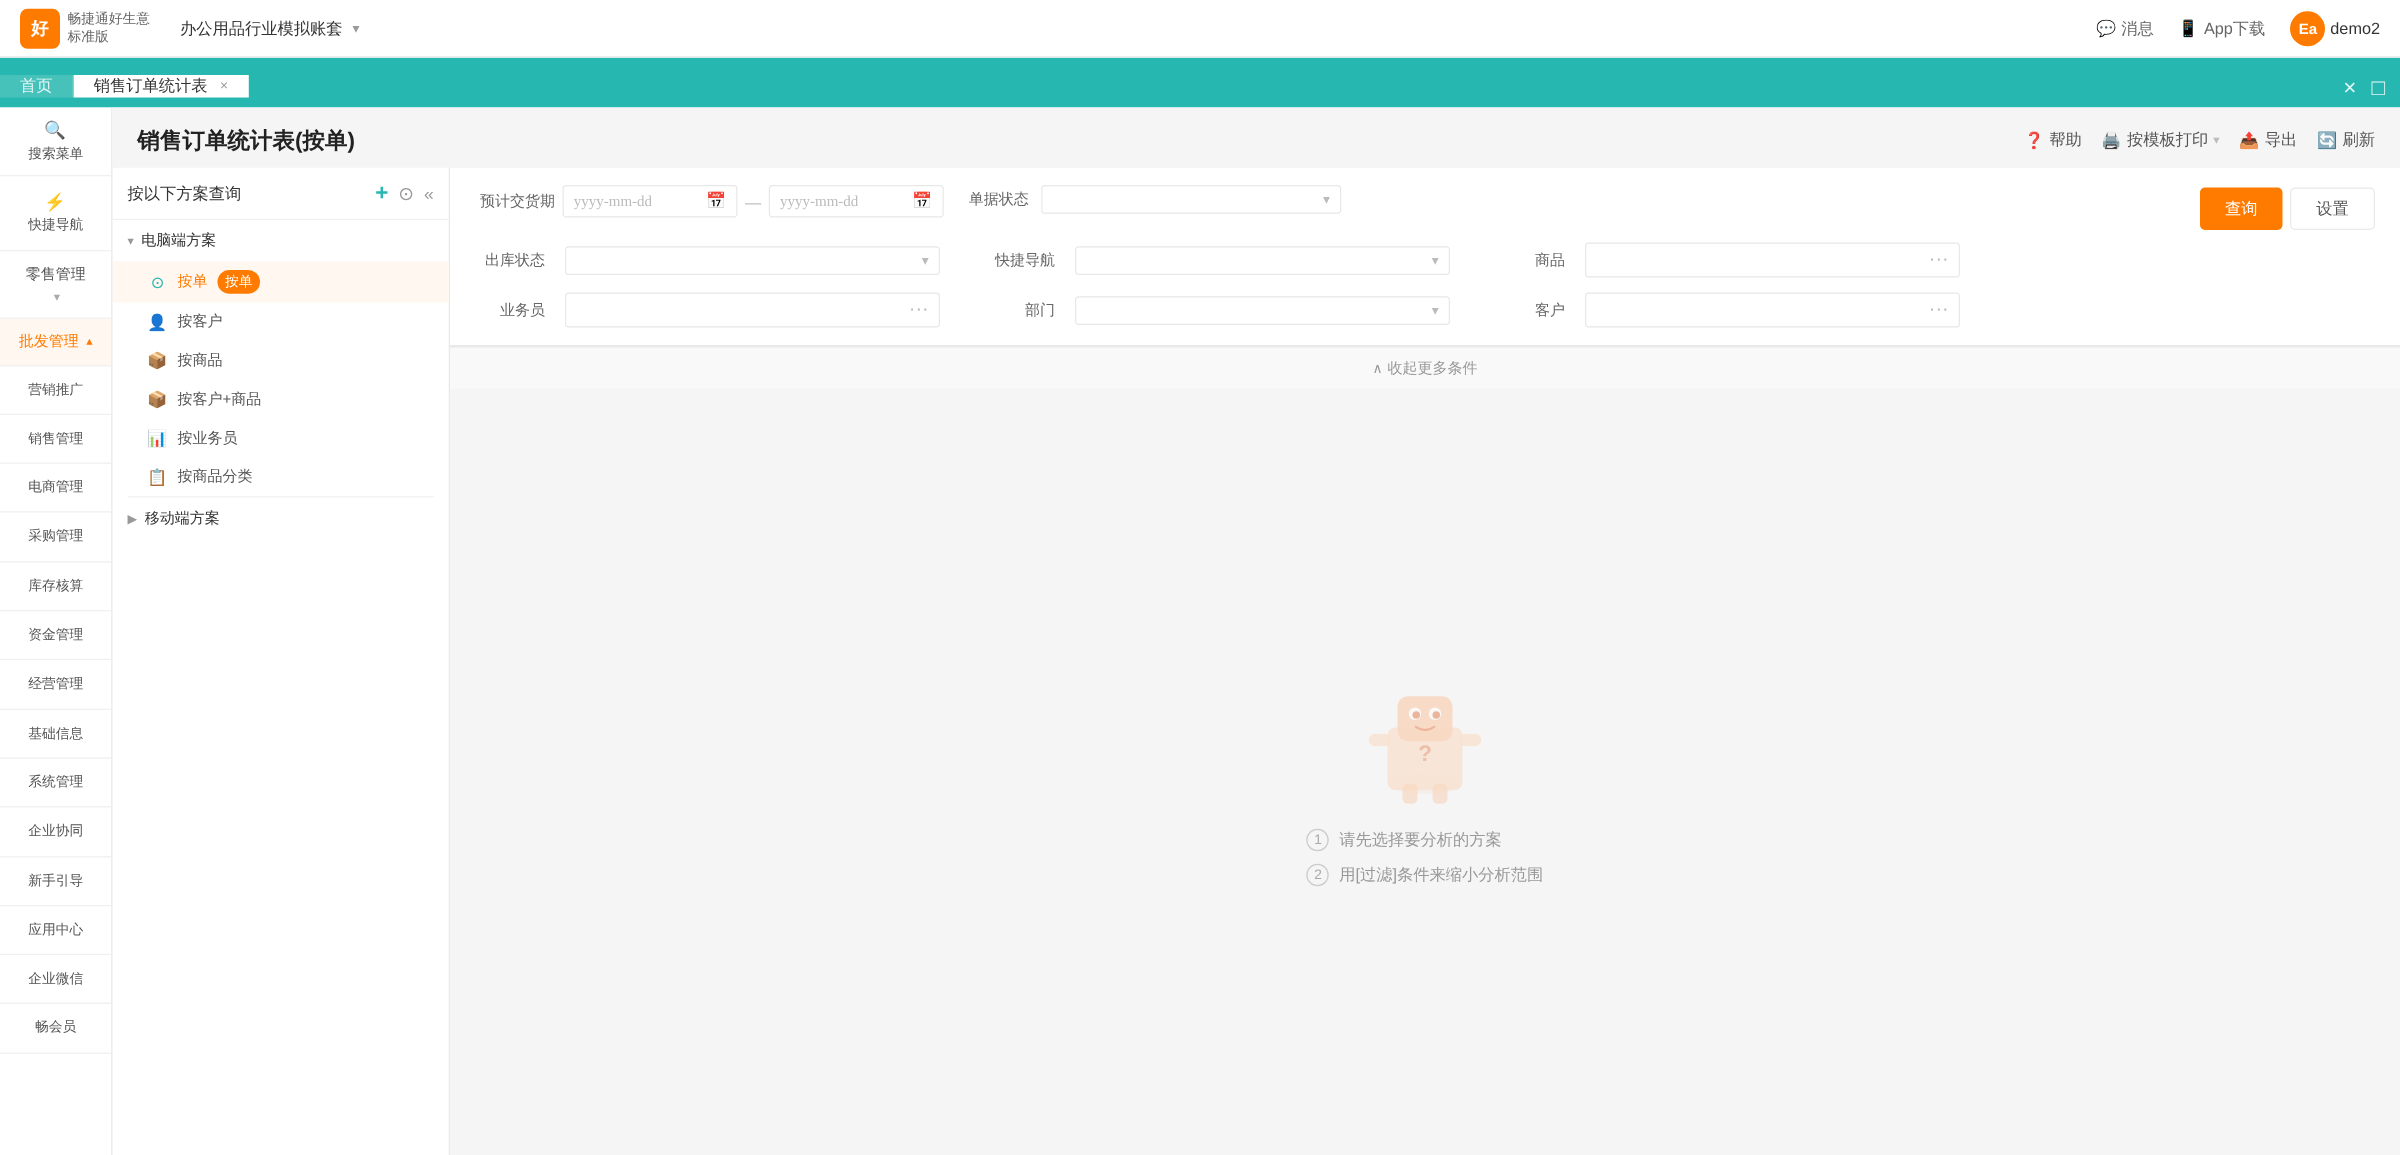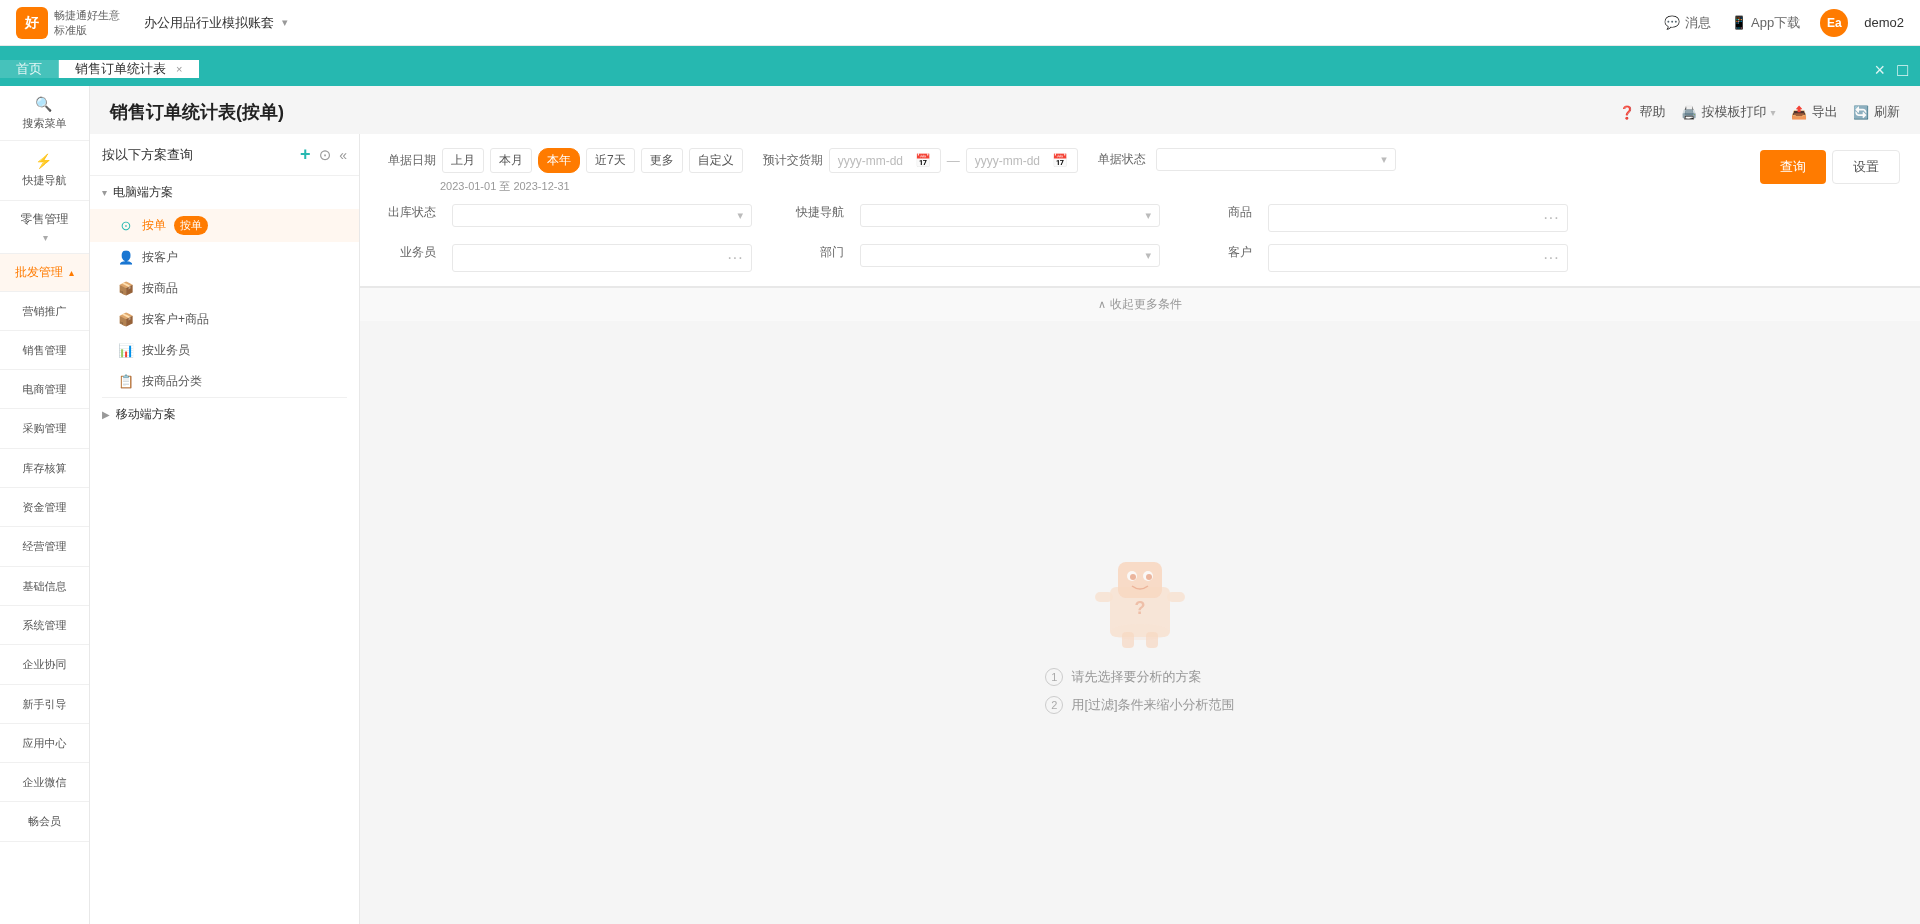--- a/index.html
+++ b/index.html
@@ -63,32 +63,32 @@
 
     
     .right-panel { flex: 1; display: flex; flex-direction: column; overflow: hidden; }
     .page-header { display: flex; justify-content: space-between; padding: 14px 20px 10px; background: #f5f5f5; }
     .page-title { font-size: 18px; font-weight: bold; color: #222; }
     .page-actions { display: flex; align-items: center; gap: 16px; }
     .page-action-item { display: flex; align-items: center; gap: 4px; color: #555; font-size: 13px; cursor: pointer; }
 
     
     .filter-area { background: #fff; margin: 0 0 0 0; padding: 14px 20px; border-bottom: 1px solid #e8e8e8; }
-    .filter-row { display: flex; align-items: flex-start; gap: 16px; margin-bottom: 12px; flex-wrap: wrap; }
+    .filter-row { display: flex; align-items: center; gap: 16px; margin-bottom: 12px; flex-wrap: wrap; }
     .filter-row:last-child { margin-bottom: 0; }
     .filter-label { font-size: 12px; color: #666; white-space: nowrap; min-width: 56px; text-align: right; }
     .filter-date-group { display: flex; align-items: center; gap: 6px; }
     .date-btn { padding: 3px 8px; border: 1px solid #e8e8e8; background: #fff; border-radius: 3px; font-size: 12px; color: #555; cursor: pointer; }
     .date-btn.active { background: #ff7b00; color: #fff; border-color: #ff7b00; border-radius: 10px; }
     .filter-select { display: flex; align-items: center; border: 1px solid #e8e8e8; border-radius: 3px; background: #fff; padding: 4px 8px; min-width: 180px; cursor: pointer; }
     .filter-select-text { flex: 1; font-size: 12px; color: #999; }
     .filter-select-arrow { color: #bbb; font-size: 11px; }
     .filter-calendar-icon { color: #bbb; font-size: 13px; }
     .filter-dash { color: #bbb; }
-    .filter-date-input { display: flex; align-items: center; border: 1px solid #e8e8e8; border-radius: 3px; background: #fff; padding: 4px 8px; width: 112px; cursor: pointer; }
+    .filter-date-input { display: flex; align-items: center; border: 1px solid #e8e8e8; border-radius: 3px; background: #fff; padding: 4px 8px; width: 140px; cursor: pointer; font-family: Liberation Serif, serif; }
     .filter-date-input .placeholder { font-size: 12px; color: #bbb; flex: 1; }
     .filter-state-select { display: flex; align-items: center; border: 1px solid #e8e8e8; border-radius: 3px; background: #fff; padding: 4px 8px; min-width: 280px; cursor: pointer; }
     .filter-dots { color: #bbb; font-size: 16px; cursor: pointer; }
     .collapse-bar { display: flex; align-items: center; justify-content: center; padding: 8px; cursor: pointer; color: #999; font-size: 12px; gap: 4px; background: #f9f9f9; border-top: 1px solid #e8e8e8; }
 
     
     .empty-area { flex: 1; display: flex; flex-direction: column; align-items: center; justify-content: center; gap: 16px; }
     .empty-image { width: 120px; height: 120px; opacity: 0.6; }
     .empty-tips { display: flex; flex-direction: column; gap: 10px; }
     .empty-tip { display: flex; align-items: center; gap: 8px; font-size: 13px; color: #999; }
@@ -120,21 +120,21 @@
   </div>
   <div class="top-bar-right">
     <div class="top-bar-action">
       <span>💬</span>
       <span>消息</span>
     </div>
     <div class="top-bar-action">
       <span>📱</span>
       <span>App下载</span>
     </div>
-    <div class="top-bar-action" style="display:flex;align-items:center;gap:16px;">
+    <div class="top-bar-action" style="display:flex;align-items:center;gap:4px;">
       <div class="user-avatar">
         <span>Ea</span>
       </div>
       <span class="user-name">demo2</span>
     </div>
   </div>
 </div>
 
 <div class="tab-bar">
   <div class="tab-item home">
@@ -295,36 +295,20 @@
           </div>
         </div>
       </div>
 
       <div class="right-panel">
 
         <div class="filter-area">
 
           <div style="display:flex;align-items:flex-start;gap:16px;">
 
-            <div style="display:flex;flex-direction:column;gap:6px;">
-              <div style="display:flex;align-items:center;gap:6px;">
-                <span class="filter-label">单据日期</span>
-                <div class="filter-date-group">
-                  <button class="date-btn">上月</button>
-                  <button class="date-btn">本月</button>
-                  <button class="date-btn active">本年</button>
-                  <button class="date-btn">近7天</button>
-                  <button class="date-btn">更多</button>
-                  <button class="date-btn">自定义</button>
-                </div>
-              </div>
-              <div style="display:flex;align-items:center;gap:4px;padding-left:60px;">
-                <span style="font-size:11px;color:#999;">2023-01-01 至 2023-12-31</span>
-              </div>
-            </div>
 
             <div style="display:flex;align-items:center;gap:6px;">
               <span class="filter-label" style="min-width:64px;">预计交货期</span>
               <div class="filter-date-input">
                 <span class="placeholder">yyyy-mm-dd</span>
                 <span class="filter-calendar-icon">📅</span>
               </div>
               <span class="filter-dash">—</span>
               <div class="filter-date-input">
                 <span class="placeholder">yyyy-mm-dd</span>

